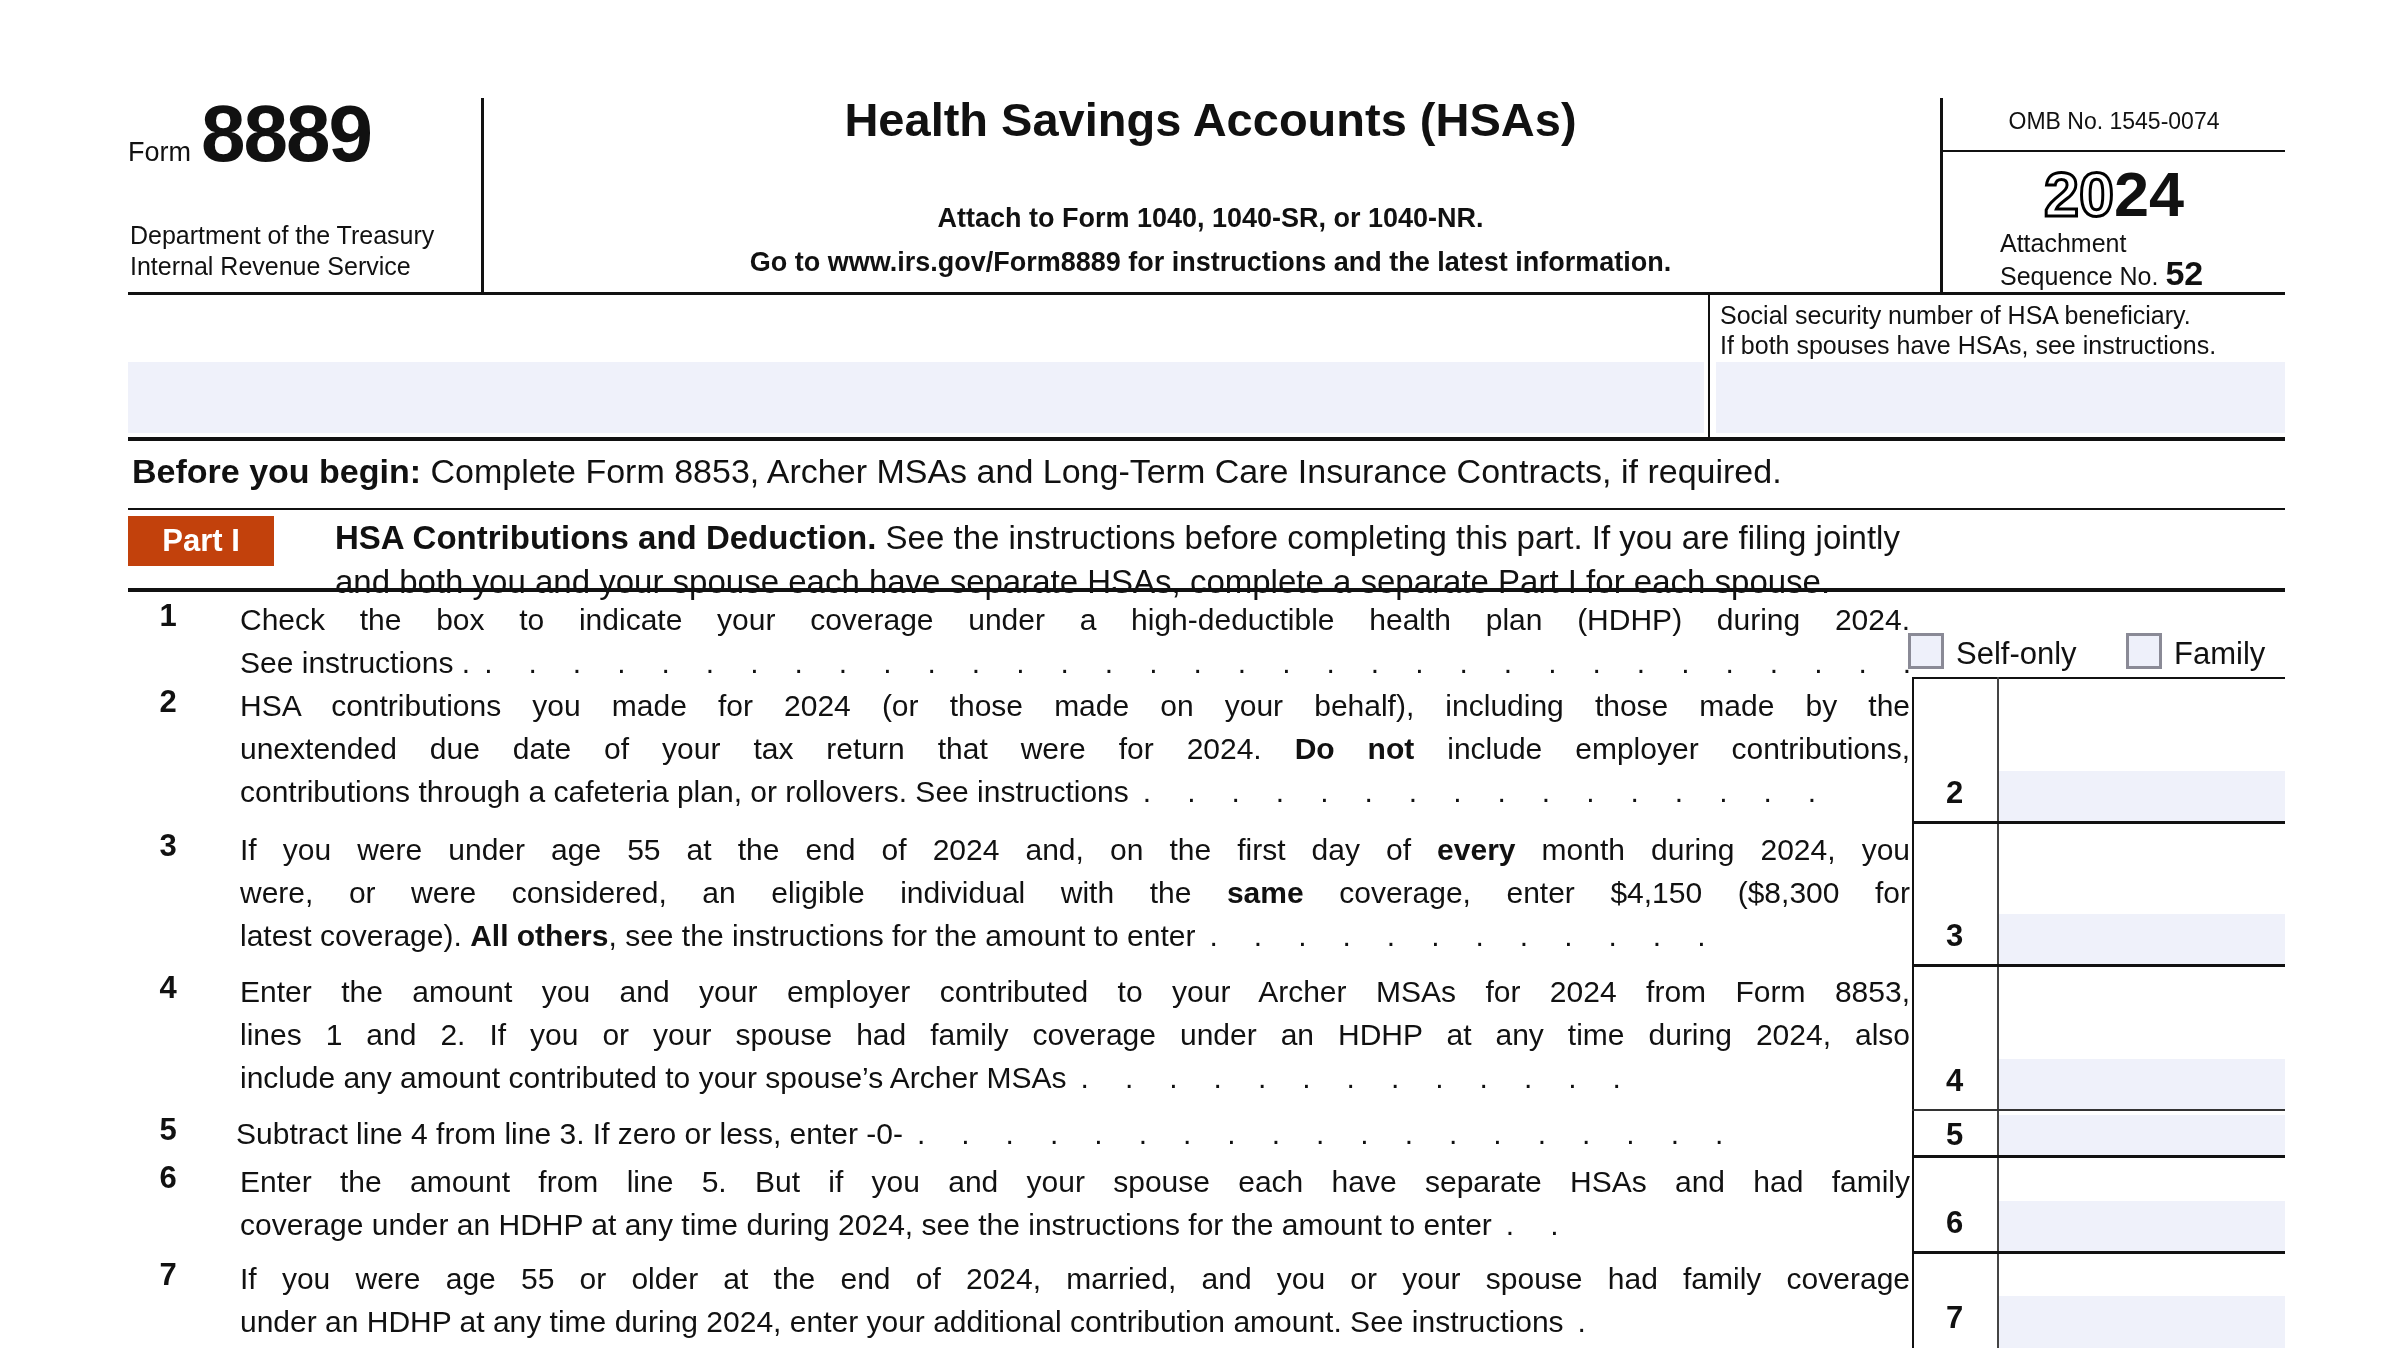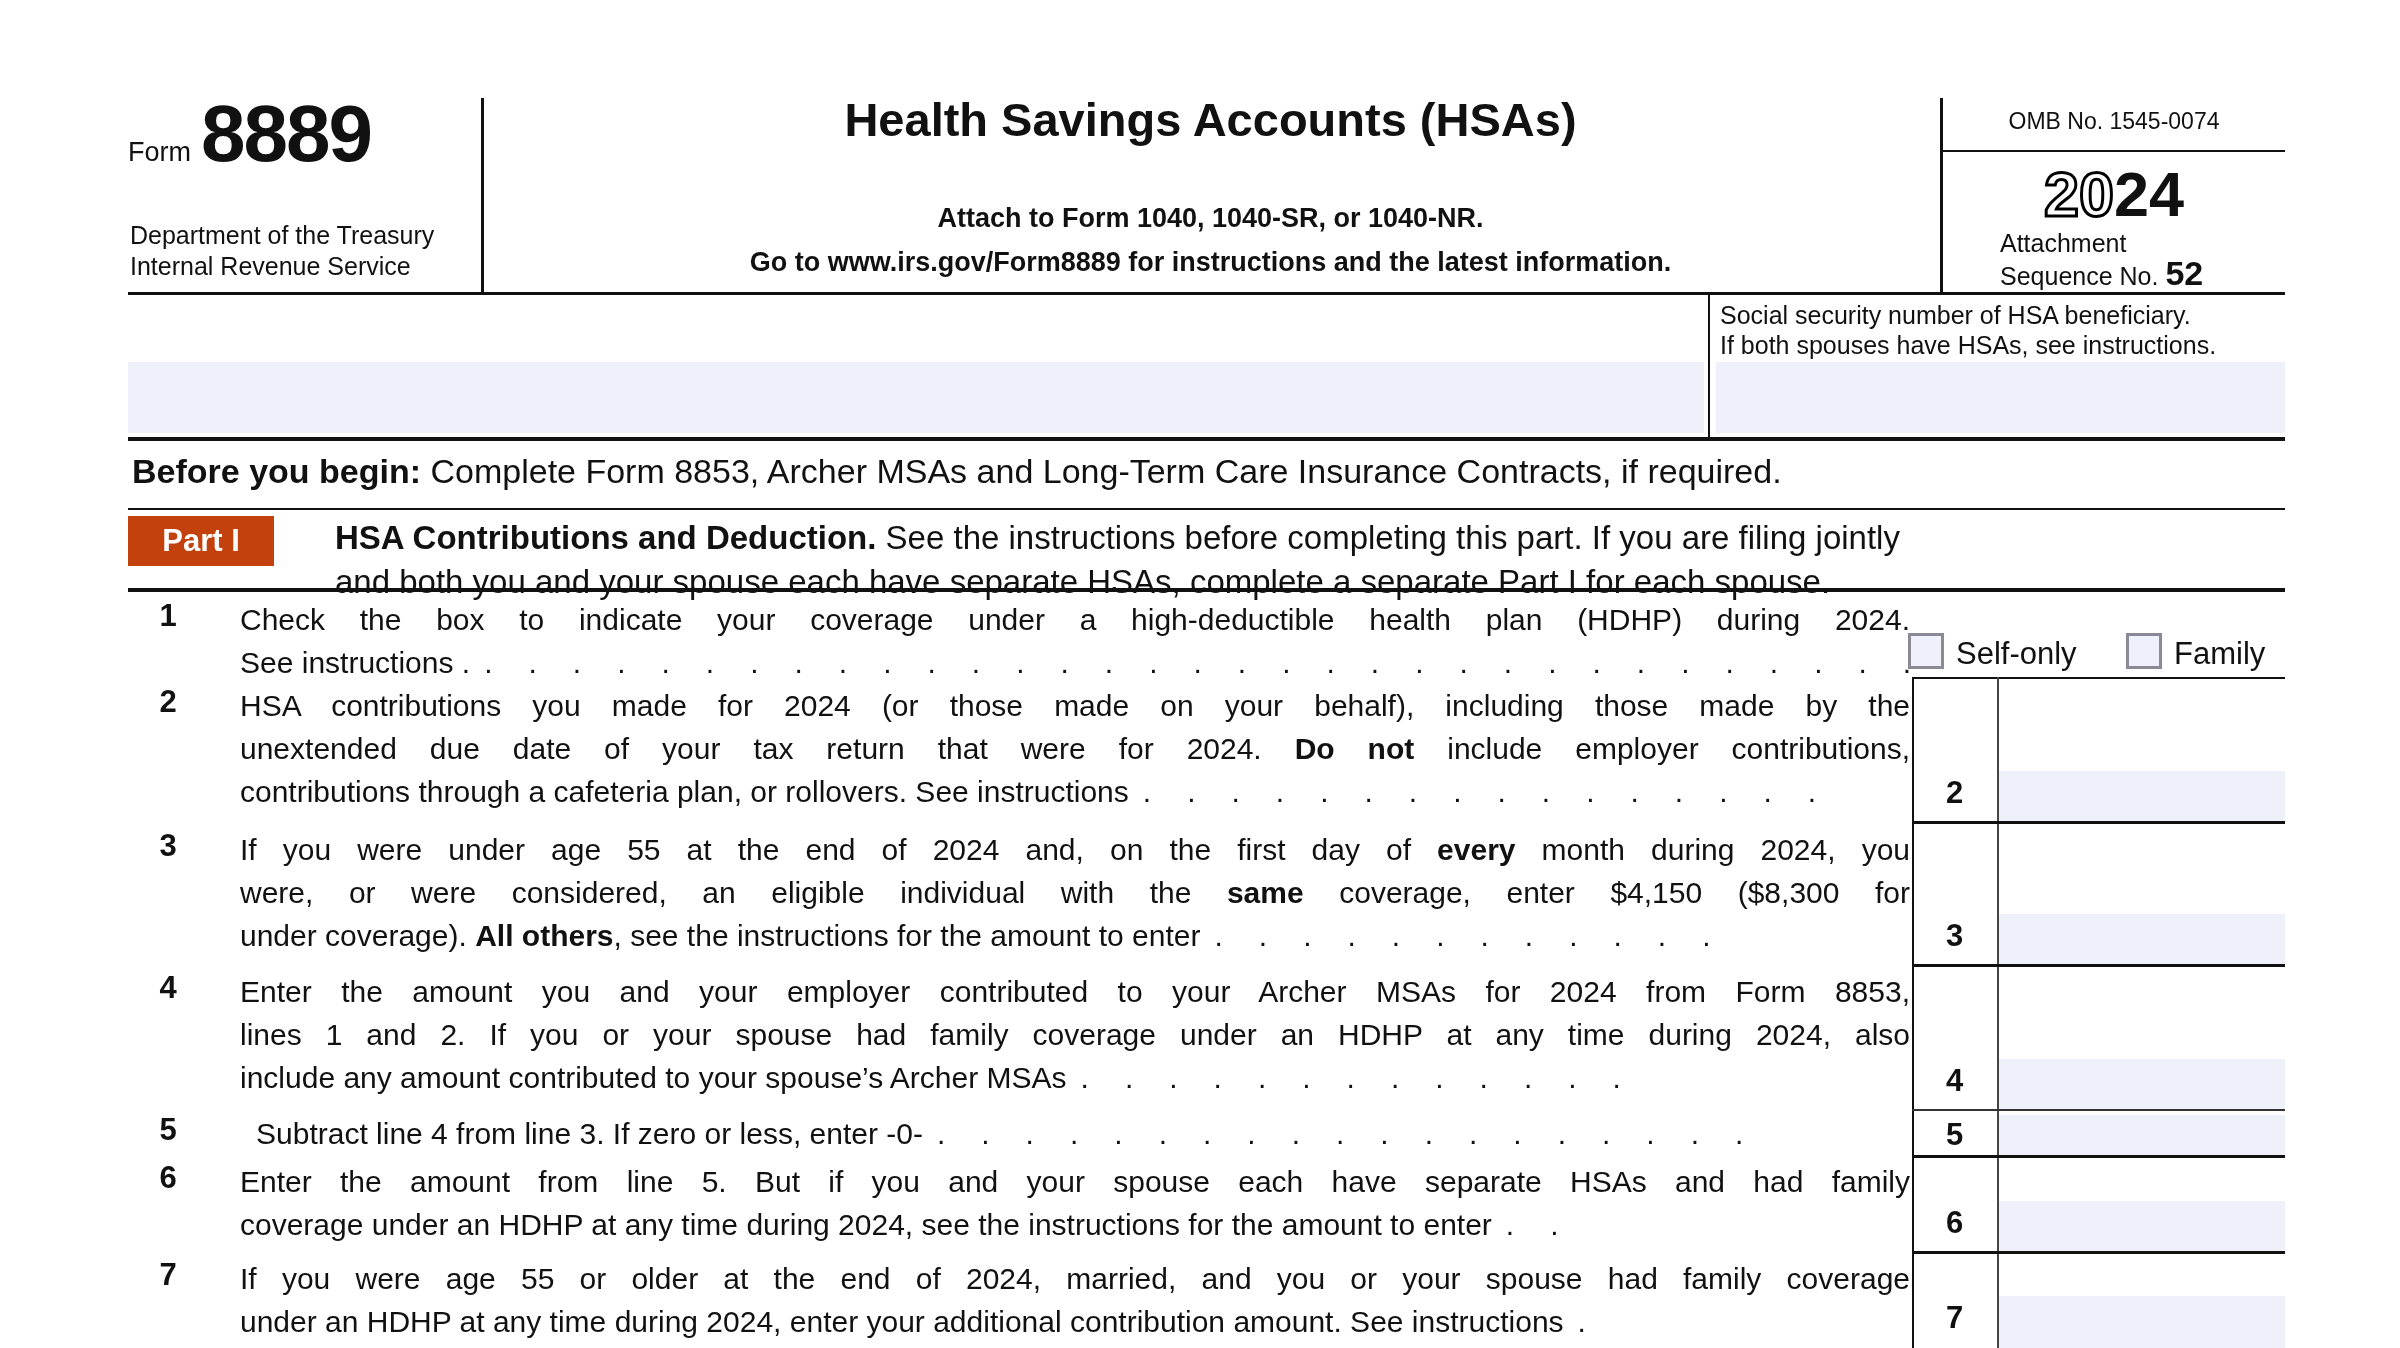--- a/index.html
+++ b/index.html
@@ -129,35 +129,35 @@
 
   <div class="abs linenum" style="left:140px;top:828px;width:56px;">3</div>
   <div class="abs body-text" style="left:240px;top:828px;width:1670px;">
     <div class="jrow">
       <span>If you were under age 55 at the end of 2024 and, on the first day of </span><span class="b">every</span><span> month during 2024, you</span>
     </div>
     <div class="jrow">
       <span>were, or were considered, an eligible individual with the </span><span class="b">same</span><span> coverage, enter $4,150 ($8,300 for</span>
     </div>
     <div class="lastrow">
-      <span>under coverage). </span><span class="b">All others</span><span>, see the instructions for the amount to enter</span><span class="dots">............</span>
+      <span>latest coverage). </span><span class="b">All others</span><span>, see the instructions for the amount to enter</span><span class="dots">............</span>
     </div>
   </div>
 
   <div class="abs linenum" style="left:140px;top:970px;width:56px;">4</div>
   <div class="abs body-text" style="left:240px;top:970px;width:1670px;">
     <div class="jrow">Enter the amount you and your employer contributed to your Archer MSAs for 2024 from Form 8853,</div>
     <div class="jrow">lines 1 and 2. If you or your spouse had family coverage under an HDHP at any time during 2024, also</div>
     <div class="lastrow">
       <span>include any amount contributed to your spouse’s Archer MSAs</span><span class="dots">.............</span>
     </div>
   </div>
 
   <div class="abs linenum" style="left:140px;top:1112px;width:56px;">5</div>
-  <div class="abs body-text lastrow" style="left:256px;top:1112px;width:1670px;">
+  <div class="abs body-text lastrow" style="left:236px;top:1112px;width:1670px;">
     <span>Subtract line 4 from line 3. If zero or less, enter -0-</span><span class="dots">...................</span>
   </div>
 
   <div class="abs linenum" style="left:140px;top:1160px;width:56px;">6</div>
   <div class="abs body-text" style="left:240px;top:1160px;width:1670px;">
     <div class="jrow">Enter the amount from line 5. But if you and your spouse each have separate HSAs and had family</div>
     <div class="lastrow">
       <span>coverage under an HDHP at any time during 2024, see the instructions for the amount to enter</span><span class="dots">..</span>
     </div>
   </div>

